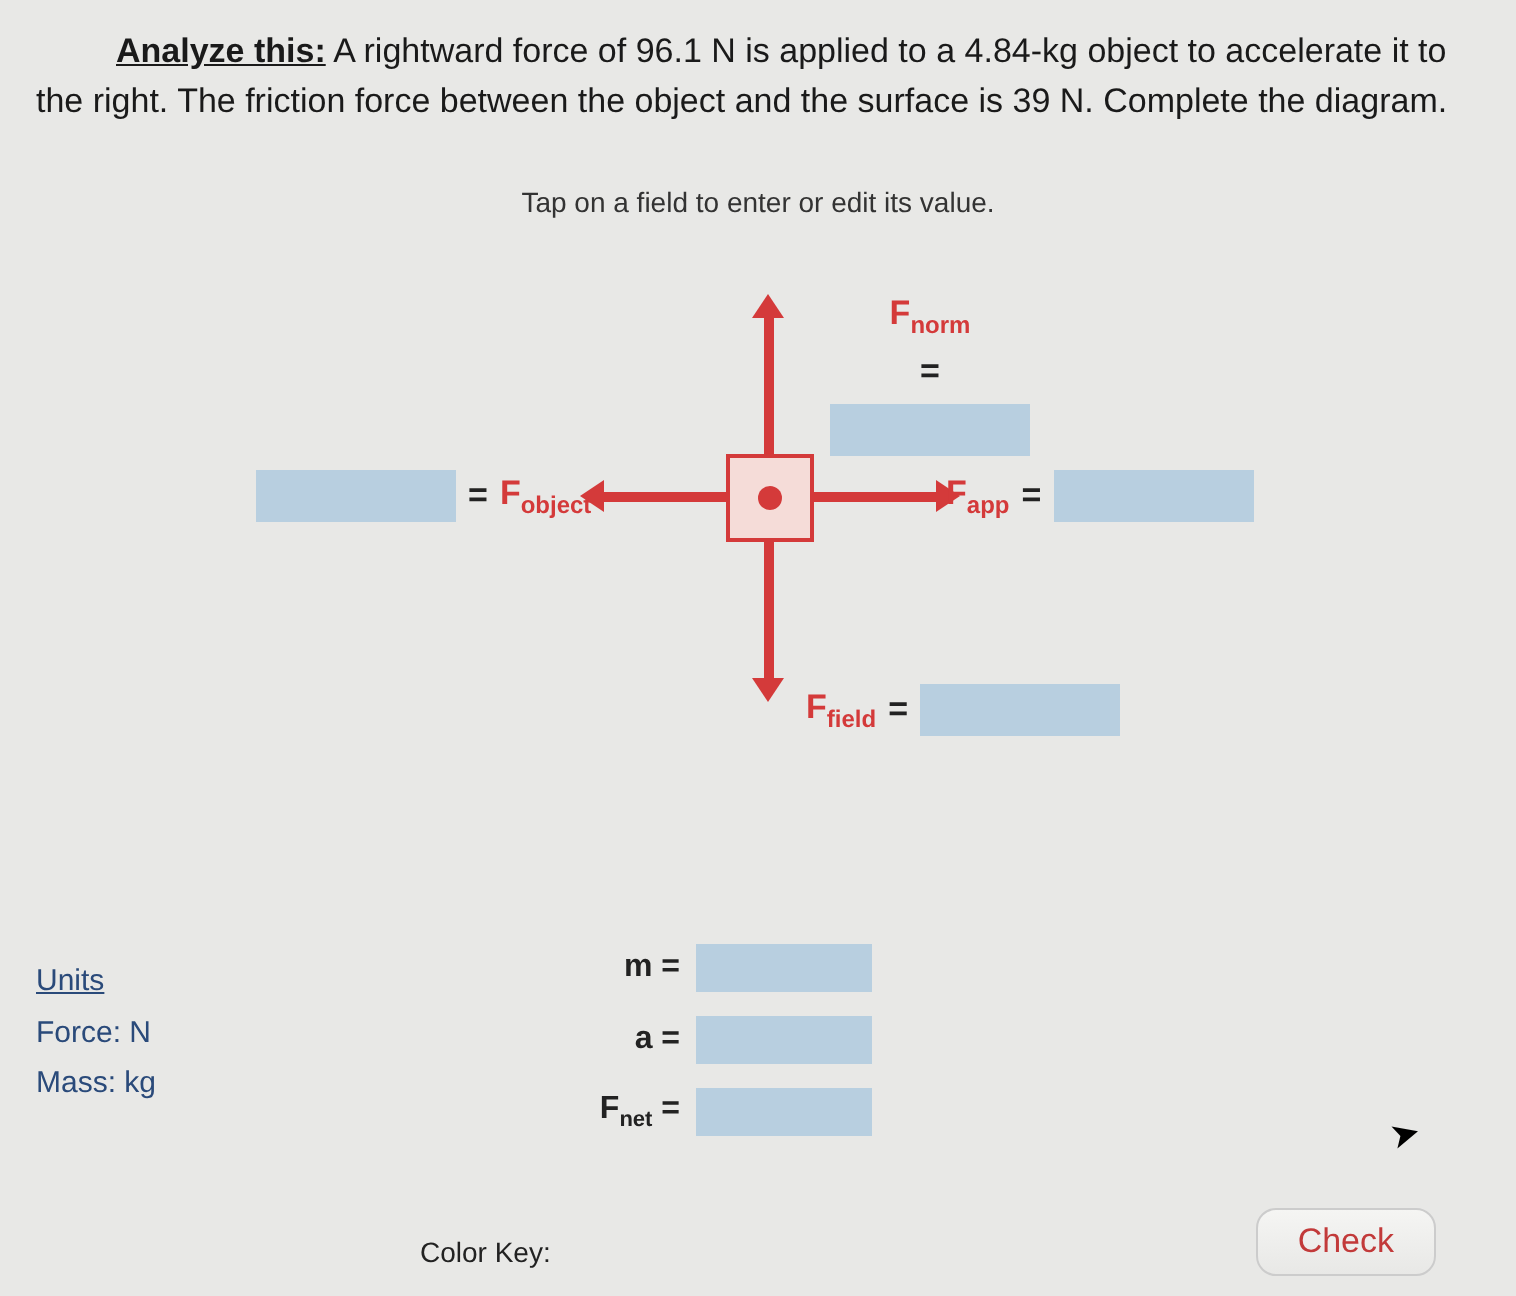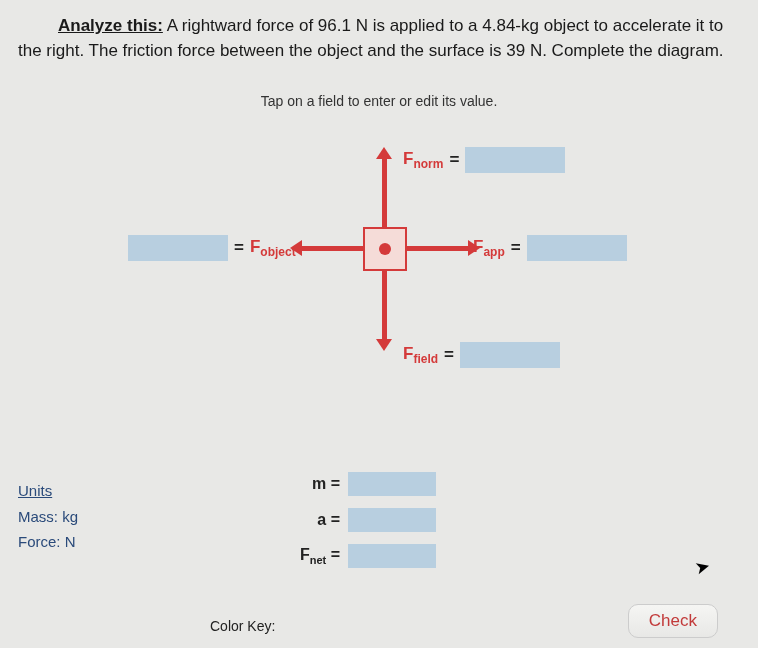--- a/index.html
+++ b/index.html
@@ -89,21 +89,21 @@
     .force-label sub { font-size: 12px; }
     .eq { color: #222; font-weight: bold; }
     .input-box {
       display: inline-block;
       width: 100px;
       height: 26px;
       background: #b8cfe0;
       border: none;
     }
     .input-box-sm { width: 88px; height: 24px; }
-    .lbl-norm { left: 385px; top: 0px; }
+    .lbl-norm { left: 397px; top: 0px; flex-direction: column; }
     .lbl-grav { left: 385px; top: 195px; }
     .lbl-app { left: 455px; top: 88px; }
     .lbl-frict { left: 110px; top: 88px; }
     .units-box {
       position: absolute;
       left: 18px;
       top: 478px;
       font-size: 15px;
       color: #2a4a7a;
       line-height: 1.7;
@@ -184,22 +184,22 @@
 
   <div class="force-label lbl-frict">
     <span class="input-box"></span>
     <span class="eq">=</span>
     <span><span>F</span><sub>object</sub></span>
   </div>
 </div>
 
 <div class="units-box">
   <div class="units-title">Units</div>
+  <div>Force: N</div>
   <div>Mass: kg</div>
-  <div>Force: N</div>
 </div>
 
 <div class="bottom-fields">
   <div class="row">
     <span class="lab">m =</span>
     <span class="input-box input-box-sm"></span>
   </div>
   <div class="row">
     <span class="lab">a =</span>
     <span class="input-box input-box-sm"></span>

